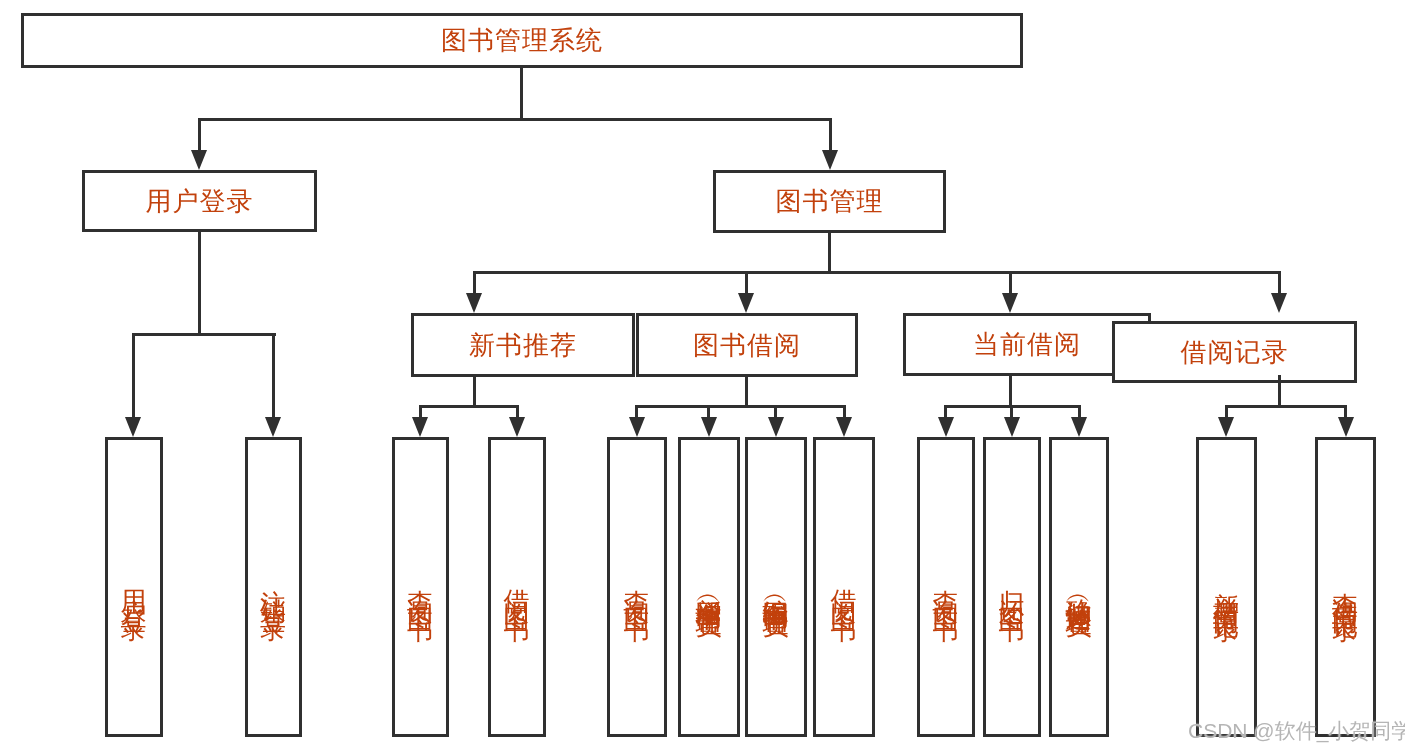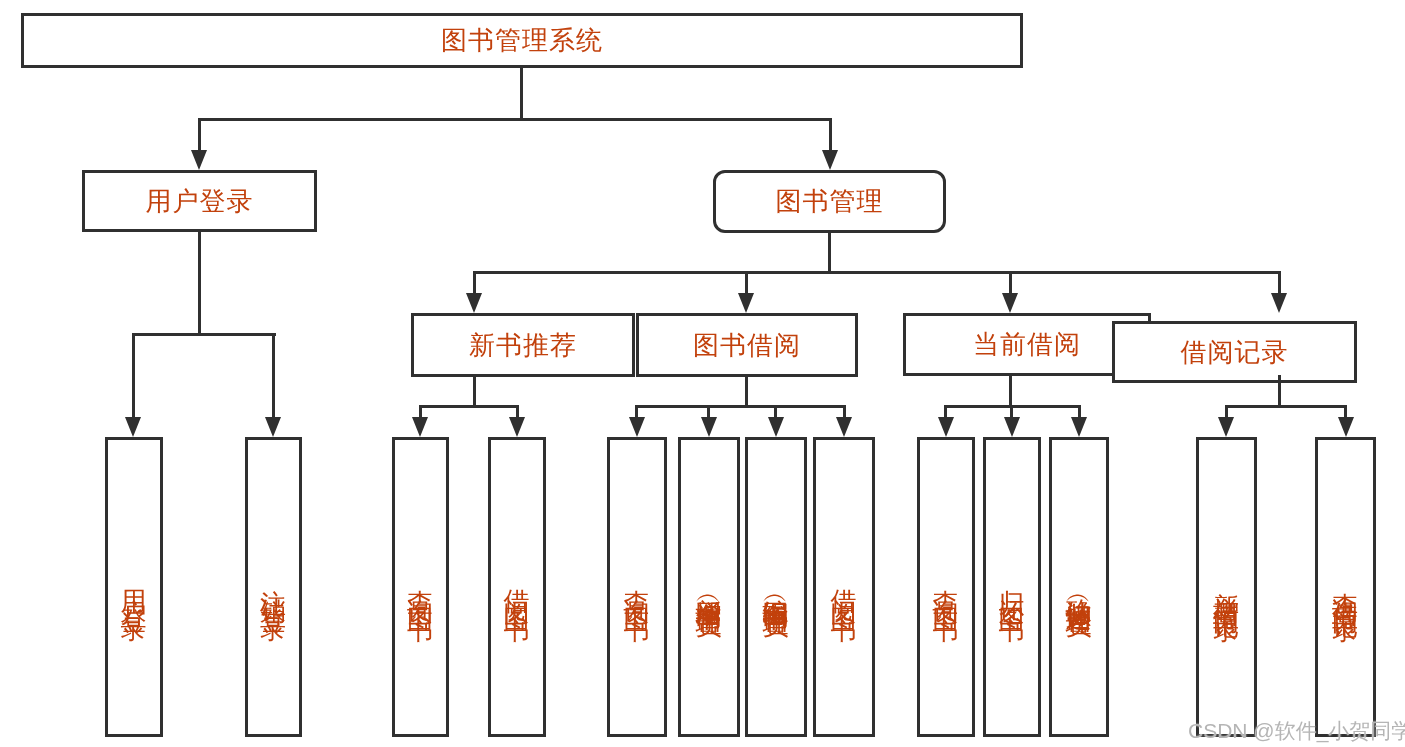--- a/index.html
+++ b/index.html
@@ -36,21 +36,21 @@
 <div class="canvas">
 
   <div class="box" style="left:21px;top:13px;width:1002px;height:55px;">
     <span>图书管理系统</span>
   </div>
 
   <div class="box" style="left:82px;top:170px;width:235px;height:62px;">
     <span>用户登录</span>
   </div>
 
-  <div class="box" style="left:713px;top:170px;width:233px;height:63px;border-radius:12px;">
+  <div class="box" style="left:713px;top:170px;width:233px;height:63px;">
     <span>图书管理</span>
   </div>
 
   <div class="box" style="left:363px;top:313px;width:224px;height:64px;margin-left:48px;">
     <span>新书推荐</span>
   </div>
 
   <div class="box" style="left:636px;top:313px;width:222px;height:64px;">
     <span>图书借阅</span>
   </div>

